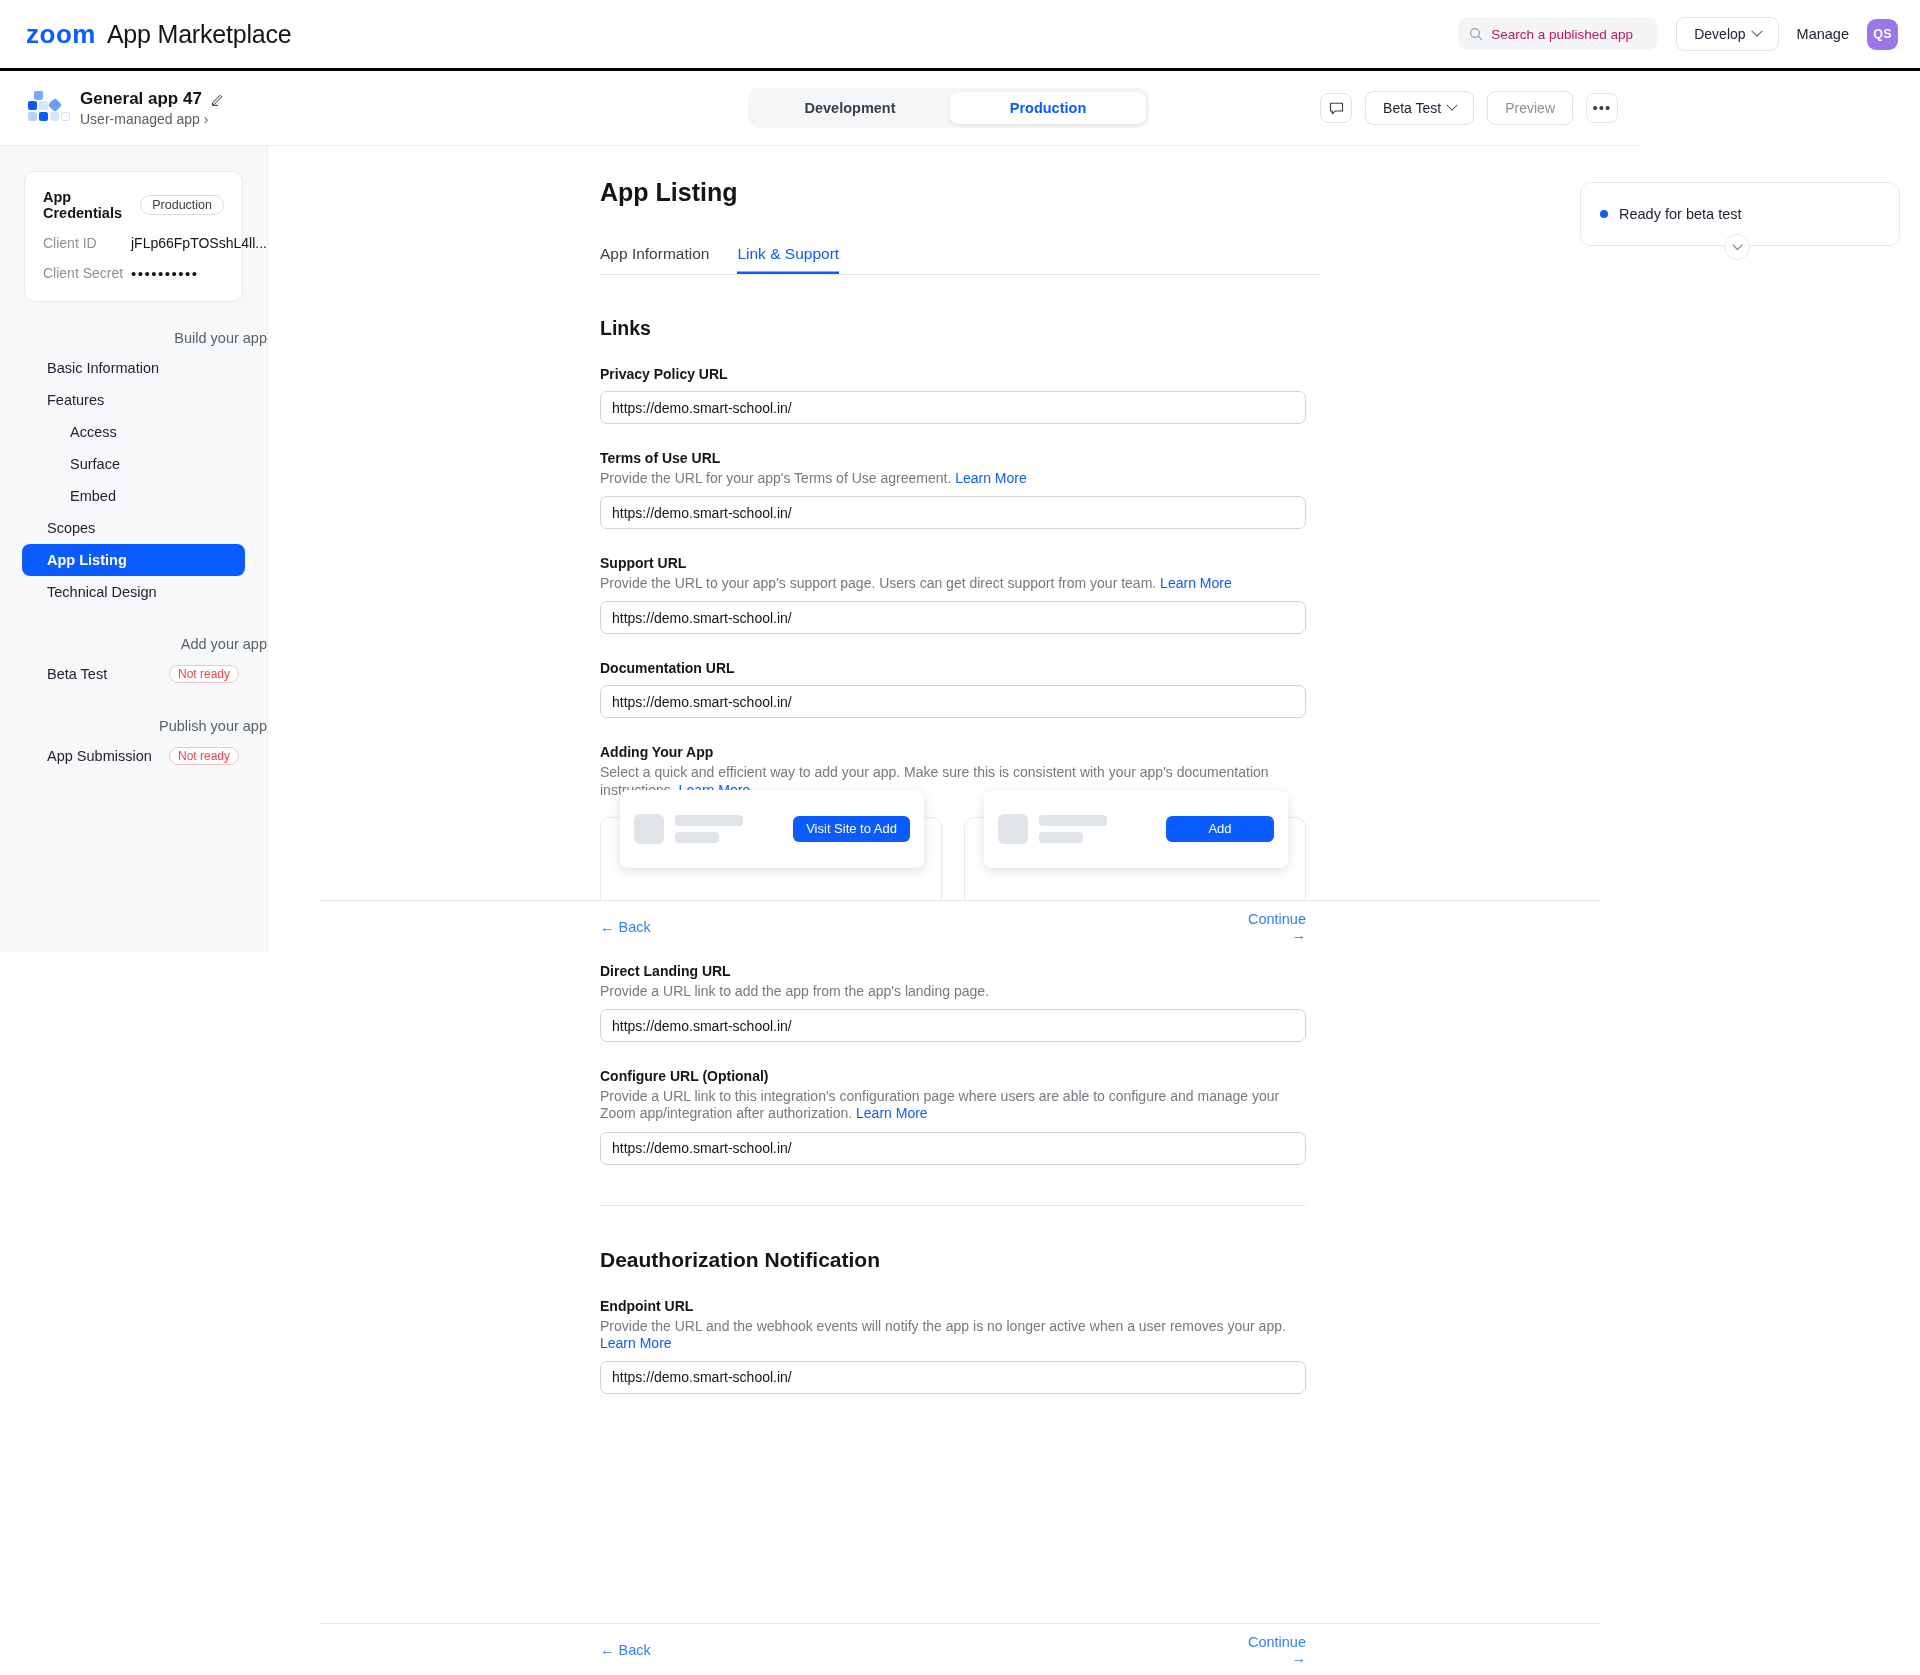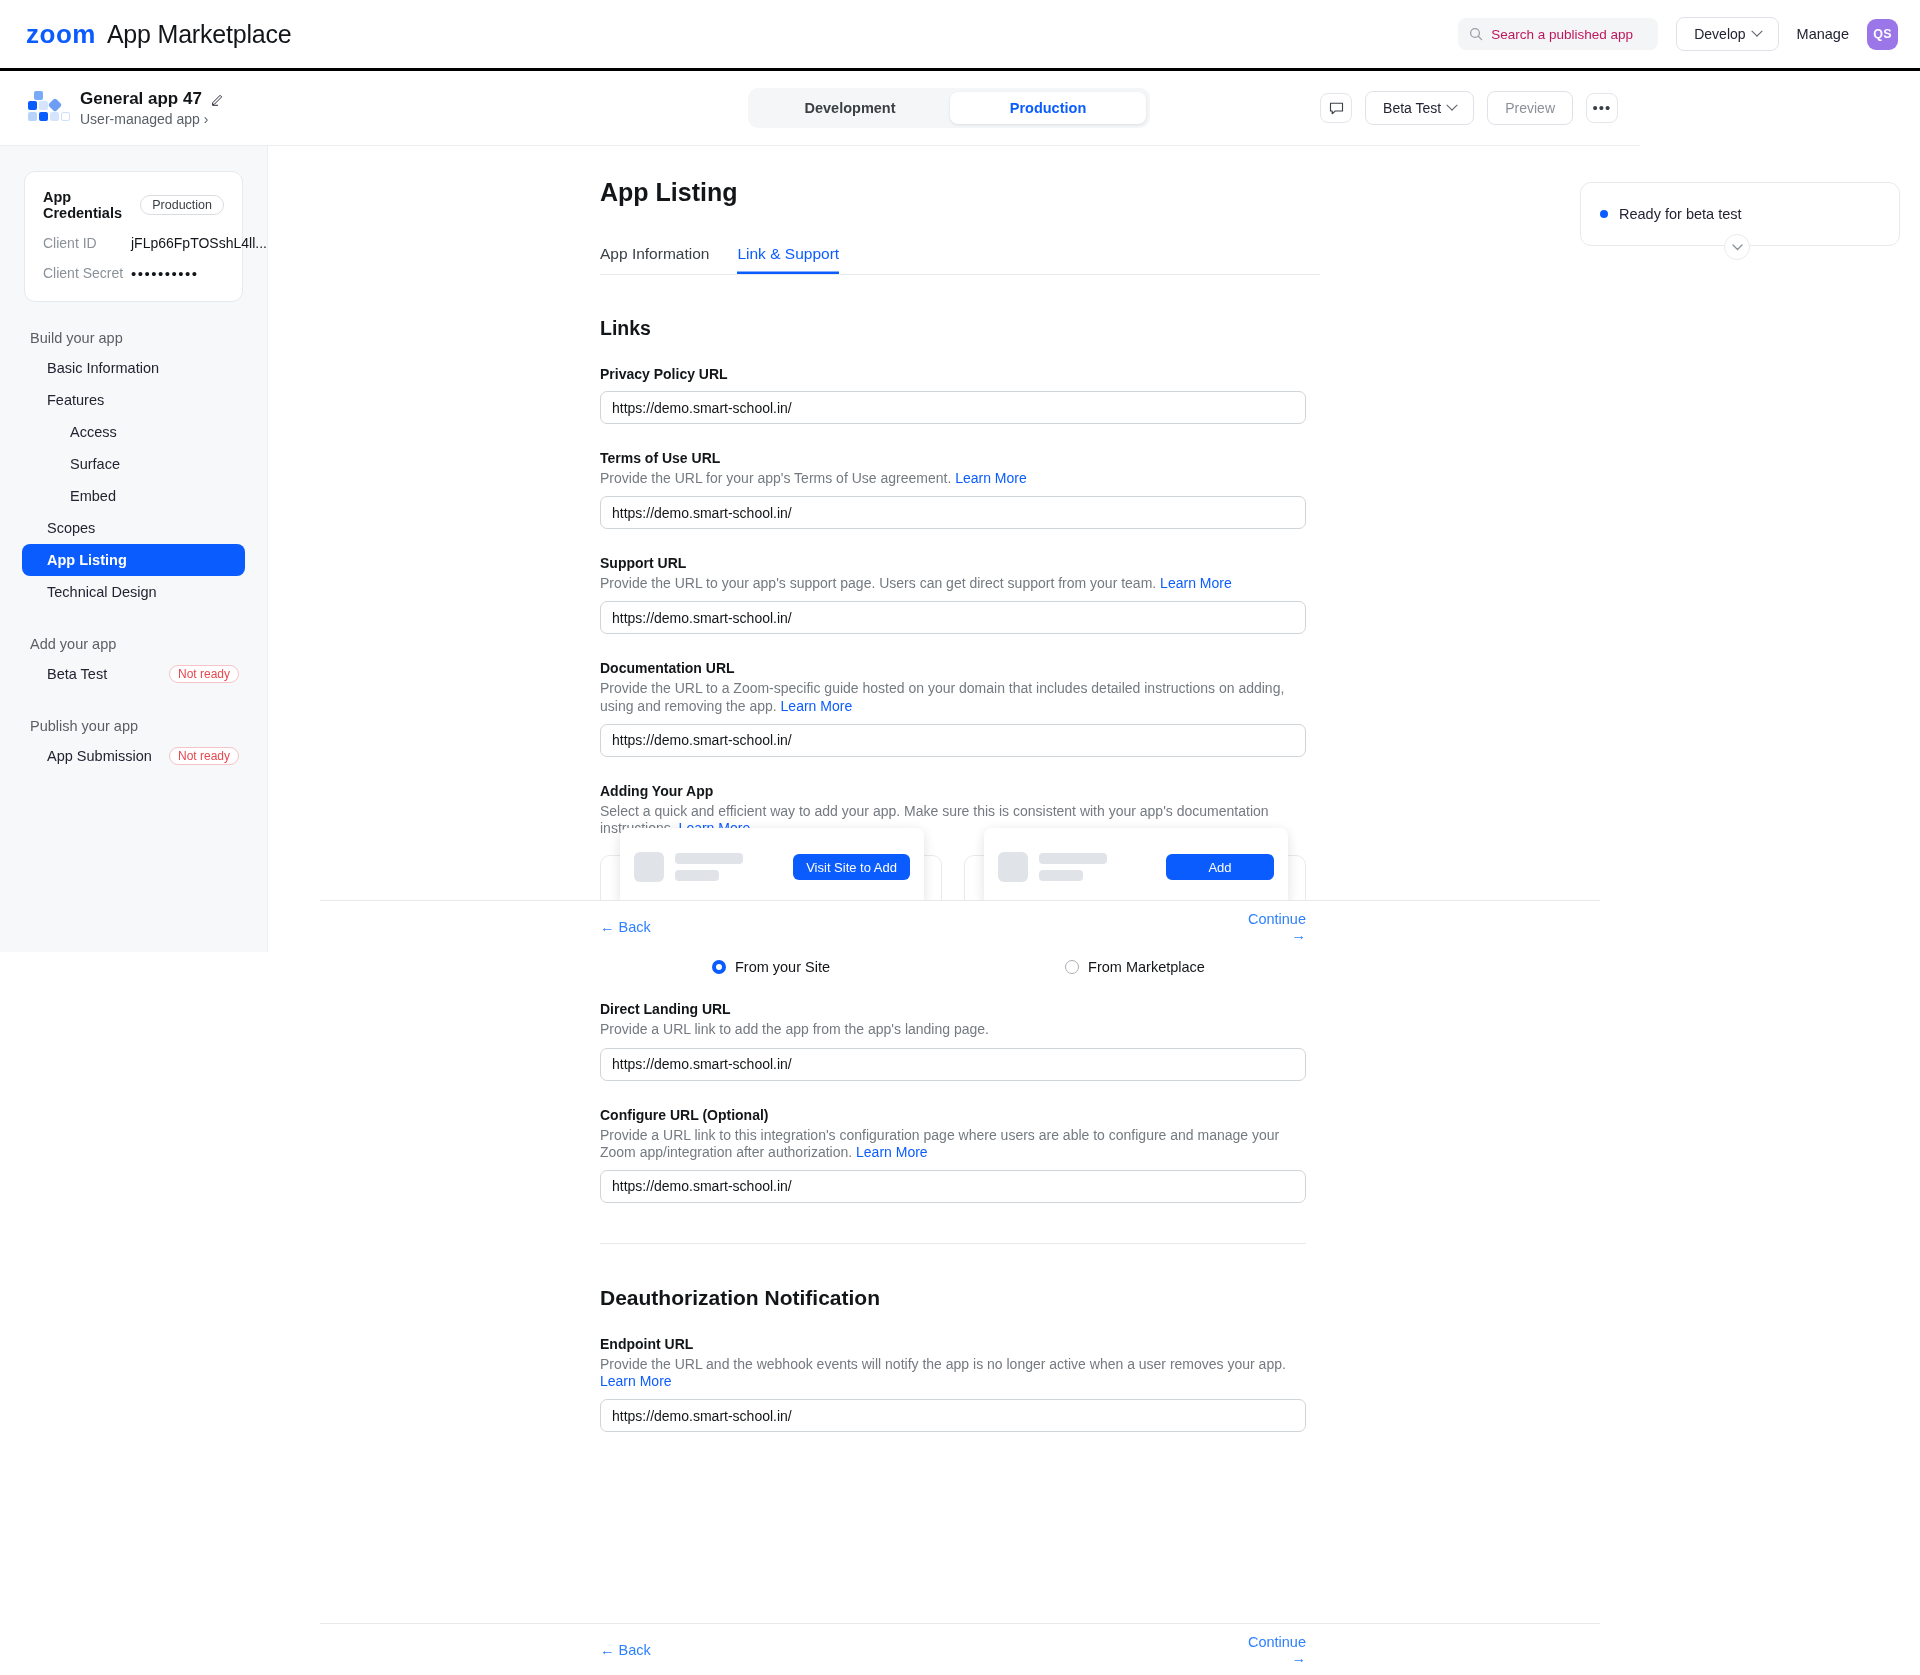--- a/index.html
+++ b/index.html
@@ -89,21 +89,21 @@
   .cred-title { font-size: 14.5px; font-weight: 700; color: #131619; }
   .pill {
     border: 1px solid #d9dde1; border-radius: 11px; padding: 2px 11px;
     font-size: 12.5px; color: #3b4046;
   }
   .cred-row { display: flex; margin-top: 14px; font-size: 14px; }
   .cred-k { width: 88px; color: #8a9199; flex-shrink: 0; }
   .cred-v { color: #131619; }
   .dots { letter-spacing: 1.5px; font-size: 15px; }
 
-  .nav-group-label { font-size: 14.5px; color: #5a5f66; margin: 28px 0 6px 30px; }
+  .nav-group-label { font-size: 14.5px; color: #5a5f66; margin: 28px 0 6px 30px; text-align: right; }
   .nav-item {
     height: 32px; margin: 0 22px 0 22px; border-radius: 8px;
     display: flex; align-items: center; font-size: 14.5px; color: #232333;
     cursor: pointer; padding-left: 25px;
   }
   .nav-item.sub { padding-left: 48px; }
   .nav-item.active { background: #0b5cff; color: #fff; font-weight: 700; }
   .nav-item .badge {
     margin-left: auto; margin-right: 6px; border: 1px solid #f6c3c6; color: #e8484f;
     border-radius: 9px; font-size: 12px; padding: 1px 8px; background: #fff;
@@ -341,24 +341,20 @@
       <div class="field-label">Support URL</div>
       <div class="field-desc">
         <span>Provide the URL to your app's support page. Users can get direct support from your team.</span>
         <span class="lm">Learn More</span>
       </div>
       <input class="txtinput" value="https://demo.smart-school.in/" style="">
     </div>
 
     <div class="field">
       <div class="field-label">Documentation URL</div>
-      <div class="field-desc">
-        <span>Provide the URL to a Zoom-specific guide hosted on your domain that includes detailed instructions on adding, using and removing the app.</span>
-        <span class="lm">Learn More</span>
-      </div>
       <input class="txtinput" value="https://demo.smart-school.in/" style="">
     </div>
 
     <div class="field">
       <div class="field-label">Adding Your App</div>
       <div class="field-desc">
         <span>Select a quick and efficient way to add your app. Make sure this is consistent with your app's documentation instructions.</span>
         <span class="lm">Learn More</span>
       </div>
 

